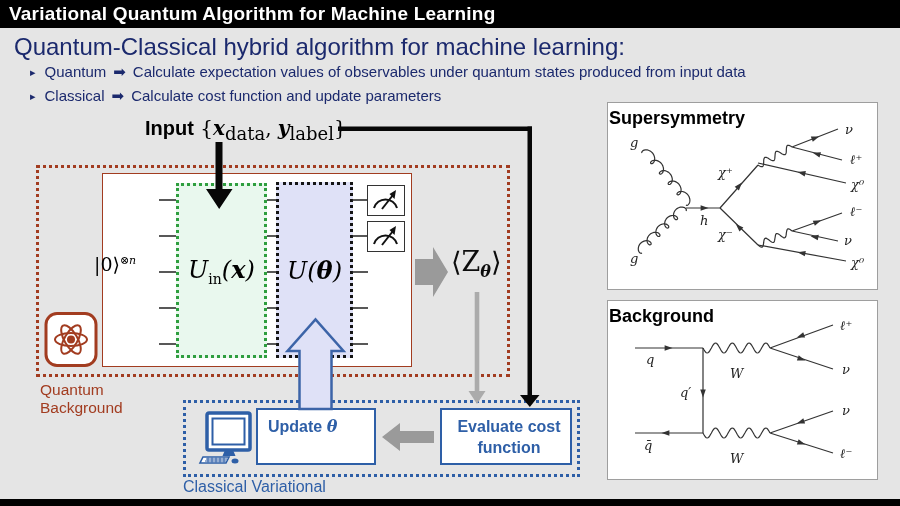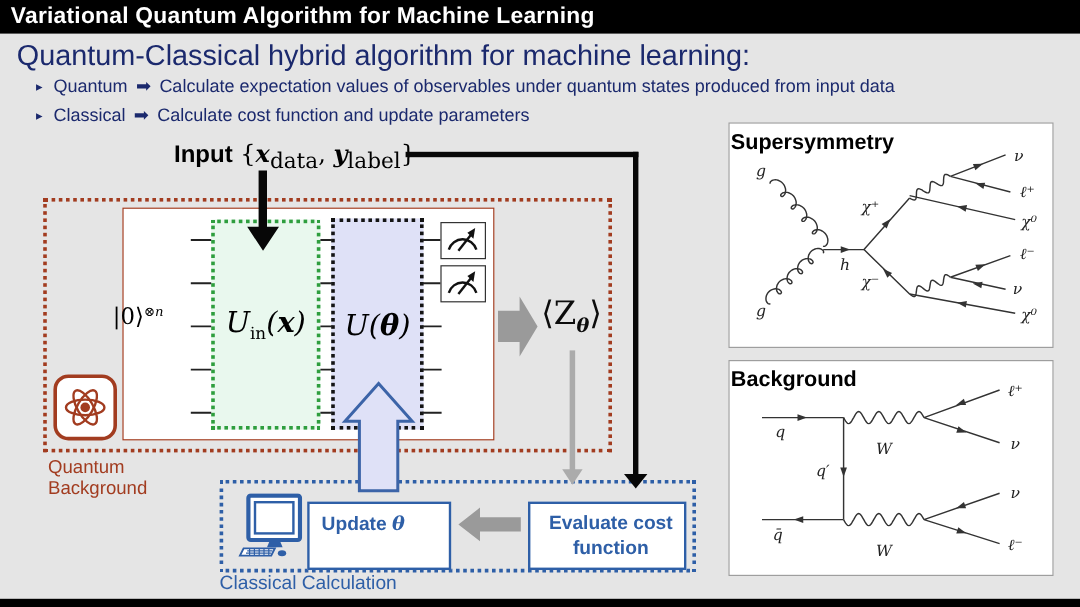--- a/index.html
+++ b/index.html
@@ -43,21 +43,21 @@
               display:flex;align-items:center;justify-content:center;}
   .meter{position:absolute;width:38px;height:31px;border:1.5px solid #333;background:#fff;box-sizing:border-box;}
   .meter1{left:367px;top:185px;} .meter2{left:367px;top:221px;}
   .zexp{position:absolute;left:451px;top:246px;font-size:27px;font-family:"DejaVu Serif",serif;color:#0c0c0c;}
   .zexp sub{font-size:16px;font-weight:bold;font-style:italic;}
   
   .classical-dotted-box{position:absolute;left:183px;top:400px;width:397px;height:77px;
                         border:3.5px dotted var(--blue);box-sizing:border-box;}
   .computer-wrap{position:absolute;left:196px;top:411px;width:56px;height:54px;}
   .cbox{position:absolute;border:2px solid var(--blue);background:#fff;box-sizing:border-box;
-        color:var(--blue);font-weight:bold;font-size:16px;line-height:21px;padding:6px 4px 0 10px;margin-top:10px;}
+        color:var(--blue);font-weight:bold;font-size:16px;line-height:21px;padding:6px 4px 0 10px;}
   .update-box{left:256px;top:408px;width:120px;height:57px;}
   .evaluate-box{left:440px;top:408px;width:132px;height:57px;text-align:center;}
   .cbox .theta{font-family:"DejaVu Serif",serif;font-style:italic;}
   .classical-label{position:absolute;left:183px;top:478px;font-size:16px;color:var(--blue);}
   
   .panel{position:absolute;left:607px;width:271px;border:1.5px solid #9e9e9e;background:#fff;box-sizing:border-box;}
   .panel-susy{top:102px;height:188px;}
   .panel-bg{top:300px;height:180px;}
   .panel-title{position:absolute;left:1px;top:5px;font-weight:bold;font-size:18px;color:#000;}
   .panel svg{position:absolute;left:0;top:0;}
@@ -154,21 +154,21 @@
 
   <div class="cbox update-box">
     <div><span>Update </span><span class="theta">θ</span></div>
   </div>
 
   <div class="cbox evaluate-box">
     <div>Evaluate cost</div>
     <div>function</div>
   </div>
 
-  <div class="classical-label">Classical Calculation</div>
+  <div class="classical-label">Classical Variational</div>
 
   <div class="panel panel-susy">
     <div class="panel-title">Supersymmetry</div>
     <svg width="268" height="185" viewBox="0 0 268 185">
       <path class="feyn-line" d="M34 50 L33.8 49.7 L33.8 49.2 L33.9 48.8 L34.3 48.3 L34.8 47.8 L35.4 47.4 L36.2 47.1 L37.1 46.9 L38.2 46.8 L39.3 46.9 L40.4 47.2 L41.5 47.7 L42.6 48.3 L43.6 49.1 L44.5 50.0 L45.3 51.1 L45.9 52.2 L46.3 53.4 L46.6 54.5 L46.7 55.7 L46.6 56.8 L46.4 57.8 L46.1 58.7 L45.6 59.4 L45.1 60.0 L44.6 60.4 L44.0 60.7 L43.5 60.7 L43.1 60.6 L42.8 60.4 L42.6 60.1 L42.6 59.6 L42.7 59.2 L43.1 58.7 L43.6 58.2 L44.2 57.8 L45.0 57.5 L45.9 57.3 L47.0 57.2 L48.1 57.3 L49.2 57.6 L50.3 58.1 L51.4 58.7 L52.4 59.5 L53.3 60.4 L54.1 61.5 L54.7 62.6 L55.1 63.8 L55.4 64.9 L55.5 66.1 L55.4 67.2 L55.2 68.2 L54.9 69.1 L54.4 69.8 L53.9 70.4 L53.4 70.8 L52.8 71.1 L52.3 71.1 L51.9 71.0 L51.6 70.8 L51.4 70.5 L51.4 70.0 L51.5 69.6 L51.9 69.1 L52.4 68.6 L53.0 68.2 L53.8 67.9 L54.7 67.7 L55.8 67.6 L56.9 67.7 L58.0 68.0 L59.1 68.5 L60.2 69.1 L61.2 69.9 L62.1 70.8 L62.9 71.9 L63.5 73.0 L63.9 74.2 L64.2 75.3 L64.3 76.5 L64.2 77.6 L64.0 78.6 L63.7 79.5 L63.2 80.2 L62.7 80.8 L62.2 81.2 L61.6 81.5 L61.1 81.5 L60.7 81.4 L60.4 81.2 L60.2 80.9 L60.2 80.4 L60.3 80.0 L60.7 79.5 L61.2 79.0 L61.8 78.6 L62.6 78.3 L63.5 78.1 L64.6 78.0 L65.7 78.1 L66.8 78.4 L67.9 78.9 L69.0 79.5 L70.0 80.3 L70.9 81.2 L71.7 82.3 L72.3 83.4 L72.7 84.6 L73.0 85.7 L73.1 86.9 L73.0 88.0 L72.8 89.0 L72.5 89.9 L72.0 90.6 L71.5 91.2 L71.0 91.6 L70.4 91.9 L69.9 91.9 L69.5 91.8 L69.2 91.6 L69.0 91.3 L69.0 90.8 L69.1 90.4 L69.5 89.9 L70.0 89.4 L70.6 89.0 L71.4 88.7 L72.3 88.5 L73.4 88.4 L74.5 88.5 L75.6 88.8 L76.7 89.3 L77.8 89.9 L78.8 90.7 L79.7 91.6 L80.5 92.7 L81.1 93.8 L81.5 95.0 L81.8 96.1 L81.9 97.3 L81.8 98.4 L81.6 99.4 L81.3 100.3 L80.8 101.0 L80.3 101.6 L79.8 102.0 L79.2 102.3 L78.7 102.3 L78.3 102.2 L78.0 102.0"></path>
       <path class="feyn-line" d="M34 150 L33.6 150.2 L33.2 150.3 L32.7 150.2 L32.1 150.0 L31.6 149.5 L31.1 148.9 L30.7 148.2 L30.4 147.3 L30.3 146.3 L30.3 145.3 L30.5 144.1 L30.8 143.0 L31.4 141.9 L32.0 140.9 L32.9 140.0 L33.8 139.2 L34.9 138.6 L36.0 138.1 L37.1 137.8 L38.2 137.7 L39.3 137.7 L40.3 137.9 L41.2 138.2 L41.9 138.7 L42.5 139.2 L42.9 139.7 L43.1 140.3 L43.2 140.8 L43.0 141.2 L42.8 141.6 L42.4 141.8 L42.0 141.9 L41.5 141.8 L40.9 141.6 L40.4 141.1 L39.9 140.5 L39.5 139.8 L39.2 138.9 L39.1 137.9 L39.1 136.9 L39.3 135.7 L39.6 134.6 L40.2 133.5 L40.8 132.5 L41.7 131.6 L42.6 130.8 L43.7 130.2 L44.8 129.7 L45.9 129.4 L47.0 129.3 L48.1 129.3 L49.1 129.5 L50.0 129.8 L50.7 130.3 L51.3 130.8 L51.7 131.3 L51.9 131.9 L52.0 132.4 L51.8 132.8 L51.6 133.2 L51.2 133.4 L50.8 133.5 L50.3 133.4 L49.7 133.2 L49.2 132.7 L48.7 132.1 L48.3 131.4 L48.0 130.5 L47.9 129.5 L47.9 128.5 L48.1 127.3 L48.4 126.2 L49.0 125.1 L49.6 124.1 L50.5 123.2 L51.4 122.4 L52.5 121.8 L53.6 121.3 L54.7 121.0 L55.8 120.9 L56.9 120.9 L57.9 121.1 L58.8 121.4 L59.5 121.9 L60.1 122.4 L60.5 122.9 L60.7 123.5 L60.8 124.0 L60.6 124.4 L60.4 124.8 L60.0 125.0 L59.6 125.1 L59.1 125.0 L58.5 124.8 L58.0 124.3 L57.5 123.7 L57.1 123.0 L56.8 122.1 L56.7 121.1 L56.7 120.1 L56.9 118.9 L57.2 117.8 L57.8 116.7 L58.4 115.7 L59.3 114.8 L60.2 114.0 L61.3 113.4 L62.4 112.9 L63.5 112.6 L64.6 112.5 L65.7 112.5 L66.7 112.7 L67.6 113.0 L68.3 113.5 L68.9 114.0 L69.3 114.5 L69.5 115.1 L69.6 115.6 L69.4 116.0 L69.2 116.4 L68.8 116.6 L68.4 116.7 L67.9 116.6 L67.3 116.4 L66.8 115.9 L66.3 115.3 L65.9 114.6 L65.6 113.7 L65.5 112.7 L65.5 111.7 L65.7 110.5 L66.0 109.4 L66.6 108.3 L67.2 107.3 L68.1 106.4 L69.0 105.6 L70.1 105.0 L71.2 104.5 L72.3 104.2 L73.4 104.1 L74.5 104.1 L75.5 104.3 L76.4 104.6 L77.1 105.1 L77.7 105.6 L78.1 106.1 L78.3 106.7 L78.4 107.2 L78.2 107.6 L78.0 108.0"></path>
       <path class="feyn-line" d="M78,105 H112"></path>
       <path class="feyn-line" d="M112,105 L150,62 M112,105 L150,142"></path>
       <path class="feyn-line" d="M150 62 L151.1 62.7 L152.1 63.2 L153.0 63.6 L153.8 63.7 L154.5 63.6 L155.0 63.1 L155.3 62.4 L155.5 61.4 L155.6 60.3 L155.7 59.0 L155.7 57.7 L155.8 56.6 L156.0 55.6 L156.4 54.9 L156.9 54.4 L157.5 54.3 L158.3 54.4 L159.2 54.8 L160.3 55.3 L161.3 56.0 L162.4 56.7 L163.4 57.2 L164.4 57.6 L165.2 57.7 L165.8 57.6 L166.3 57.1 L166.6 56.4 L166.8 55.4 L166.9 54.3 L167.0 53.0 L167.1 51.7 L167.2 50.6 L167.4 49.6 L167.7 48.9 L168.2 48.4 L168.8 48.3 L169.6 48.4 L170.6 48.8 L171.6 49.3 L172.7 50.0 L173.7 50.7 L174.8 51.2 L175.7 51.6 L176.5 51.7 L177.1 51.6 L177.6 51.1 L178.0 50.4 L178.2 49.4 L178.3 48.3 L178.3 47.0 L178.4 45.7 L178.5 44.6 L178.7 43.6 L179.0 42.9 L179.5 42.4 L180.2 42.3 L181.0 42.4 L181.9 42.8 L182.9 43.3 L184.0 44.0"></path>
       <path class="feyn-line" d="M150 142 L151.0 142.8 L151.9 143.4 L152.8 143.9 L153.5 144.1 L154.2 144.1 L154.7 143.7 L155.0 143.0 L155.3 142.0 L155.5 140.9 L155.7 139.7 L155.8 138.4 L156.0 137.3 L156.3 136.3 L156.7 135.7 L157.2 135.3 L157.8 135.2 L158.6 135.4 L159.4 135.9 L160.4 136.6 L161.3 137.3 L162.3 138.1 L163.2 138.8 L164.1 139.3 L164.9 139.5 L165.5 139.4 L166.0 139.0 L166.4 138.3 L166.6 137.4 L166.8 136.2 L167.0 135.0 L167.2 133.8 L167.4 132.6 L167.6 131.7 L168.0 131.0 L168.5 130.6 L169.1 130.5 L169.9 130.7 L170.8 131.2 L171.7 131.9 L172.7 132.7 L173.6 133.4 L174.6 134.1 L175.4 134.6 L176.2 134.8 L176.8 134.7 L177.3 134.3 L177.7 133.7 L178.0 132.7 L178.2 131.6 L178.3 130.3 L178.5 129.1 L178.7 128.0 L179.0 127.0 L179.3 126.3 L179.8 125.9 L180.5 125.9 L181.2 126.1 L182.1 126.6 L183.0 127.2 L184.0 128.0"></path>

